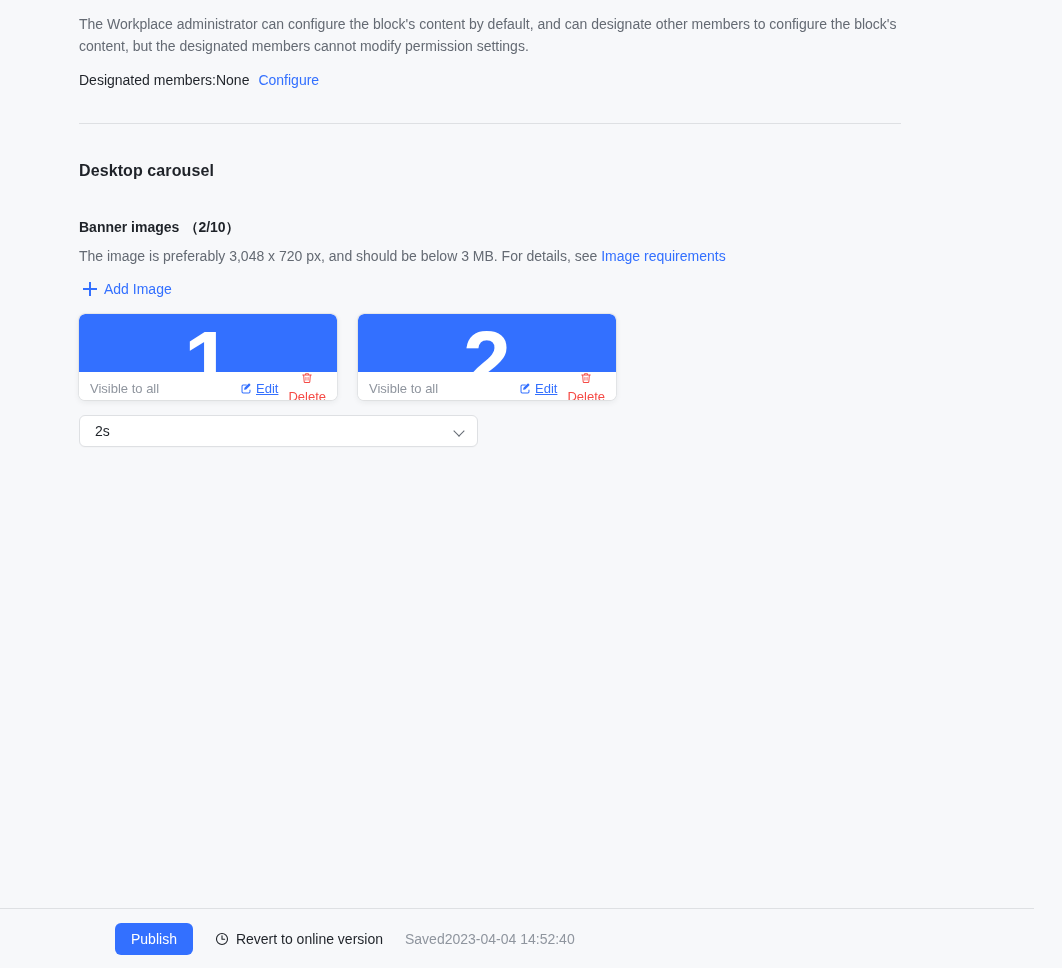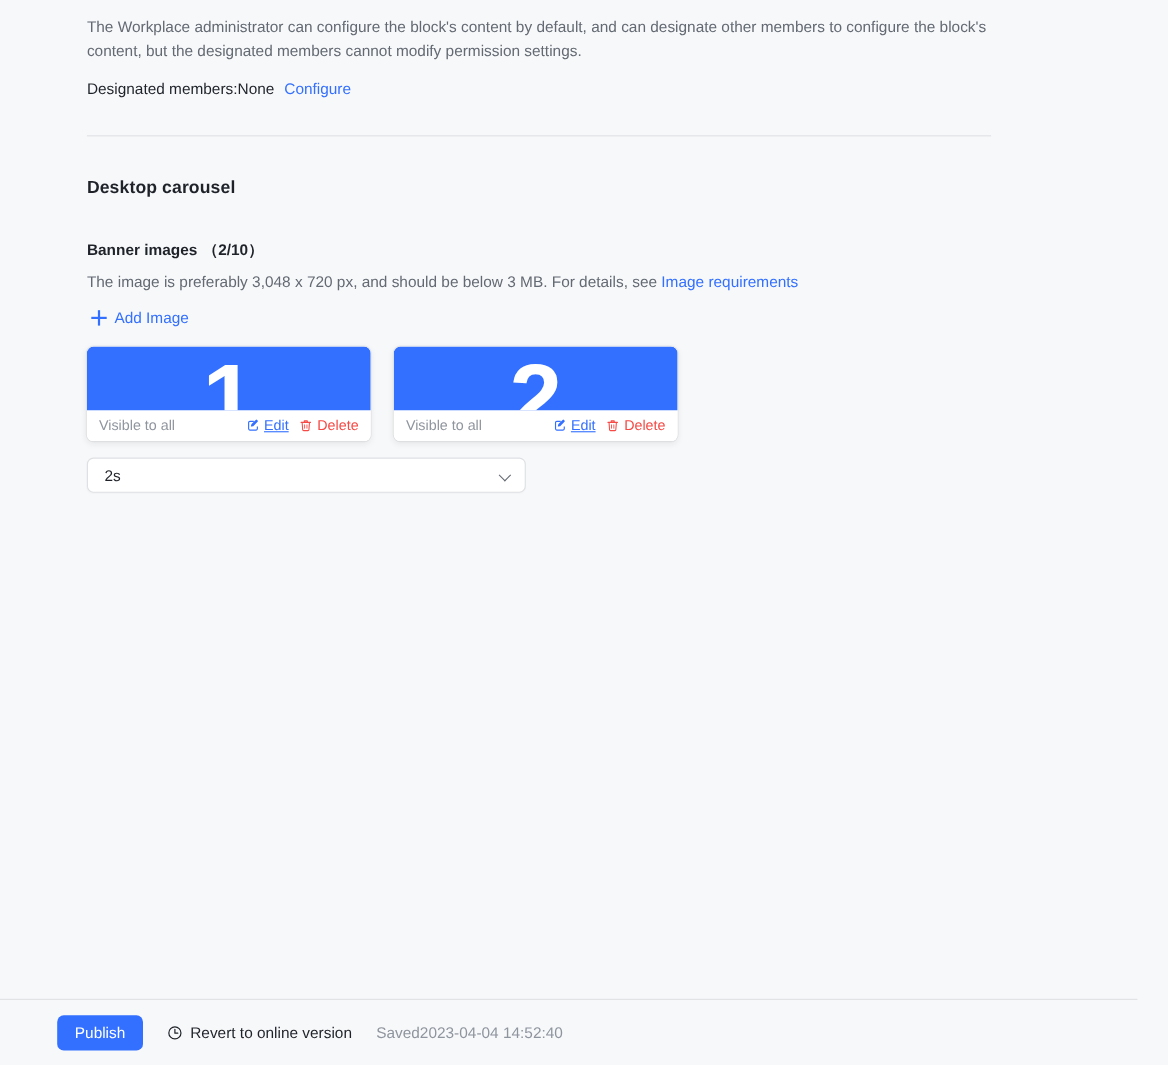--- a/index.html
+++ b/index.html
@@ -189,21 +189,21 @@
   .card-action {
     display: inline-flex;
     align-items: center;
     gap: 4px;
     font-size: 13px;
     line-height: 18px;
     cursor: pointer;
     user-select: none;
   }
   .card-action.edit { color: #3370ff; margin-right: 10px; text-decoration: underline; }
-  .card-action.delete { color: #f54a45; }
+  .card-action.delete { color: #f54a45; flex-direction: column; }
 
   .act-icon { width: 12px; height: 12px; display: block; }
 
   
   .interval-label {
     font-size: 14px;
     font-weight: bold;
     line-height: 22px;
     color: #1f2329;
     margin-top: 36px;
@@ -258,21 +258,21 @@
   #footer-bar {
     position: absolute;
     left: 0;
     top: 908px;
     width: 1034px;
     height: 60px;
     background: #f7f8fa;
     border-top: 1px solid #dee0e3;
     display: flex;
     align-items: center;
-    padding-left: 52px;
+    padding-left: 115px;
   }
 
   .publish-btn {
     height: 32px;
     padding: 0 16px;
     background: #3370ff;
     color: #ffffff;
     font-size: 14px;
     font-weight: normal;
     line-height: 32px;

